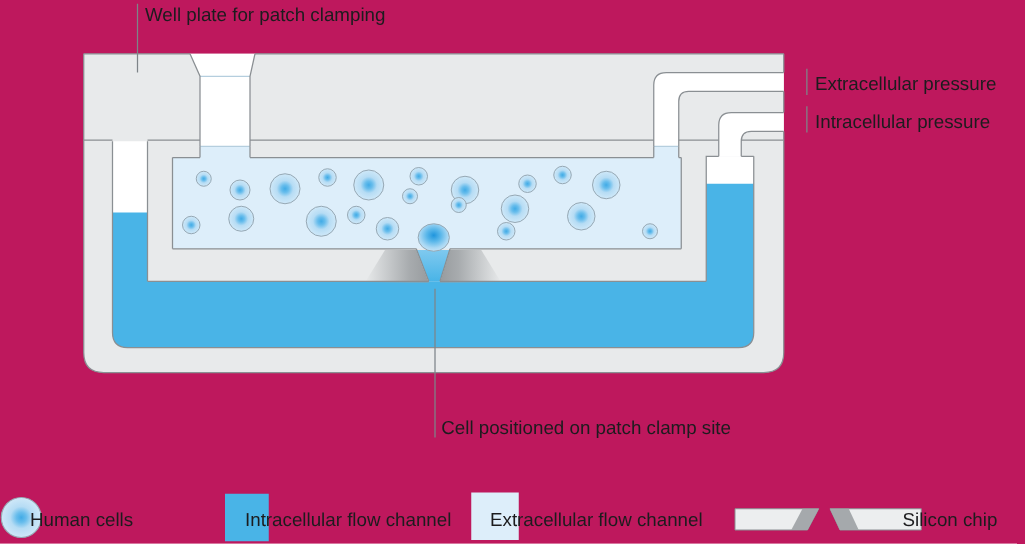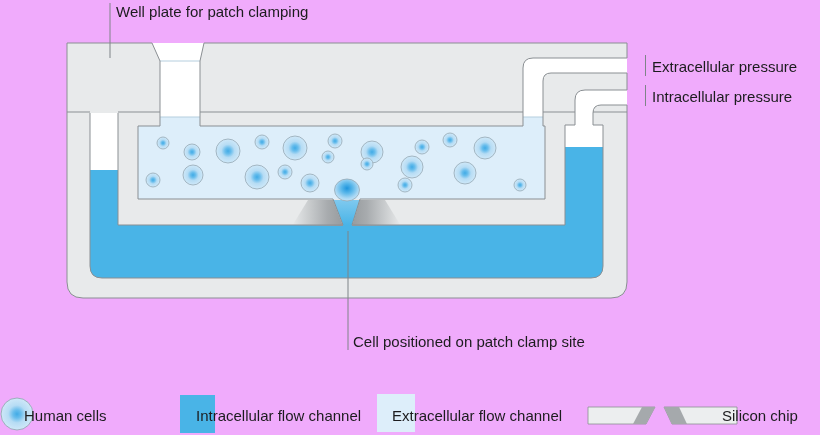--- a/index.html
+++ b/index.html
@@ -1,19 +1,19 @@
 <!DOCTYPE html>
 <html><head>
 <meta charset="utf-8">
 <style>
   html,body{margin:0;padding:0;background:#ffffff;}
   .stage{
     position:relative;
     width:820px;height:435px;
-    background:#f0abfc;
+    background:#be185d;
     font-family:"Liberation Sans", sans-serif;
     overflow:hidden;
   }
   svg text{
     font-family:"Liberation Sans", sans-serif;
     font-size:15px;
     fill:#1c1c1e;
   }
 </style>
 </head>

